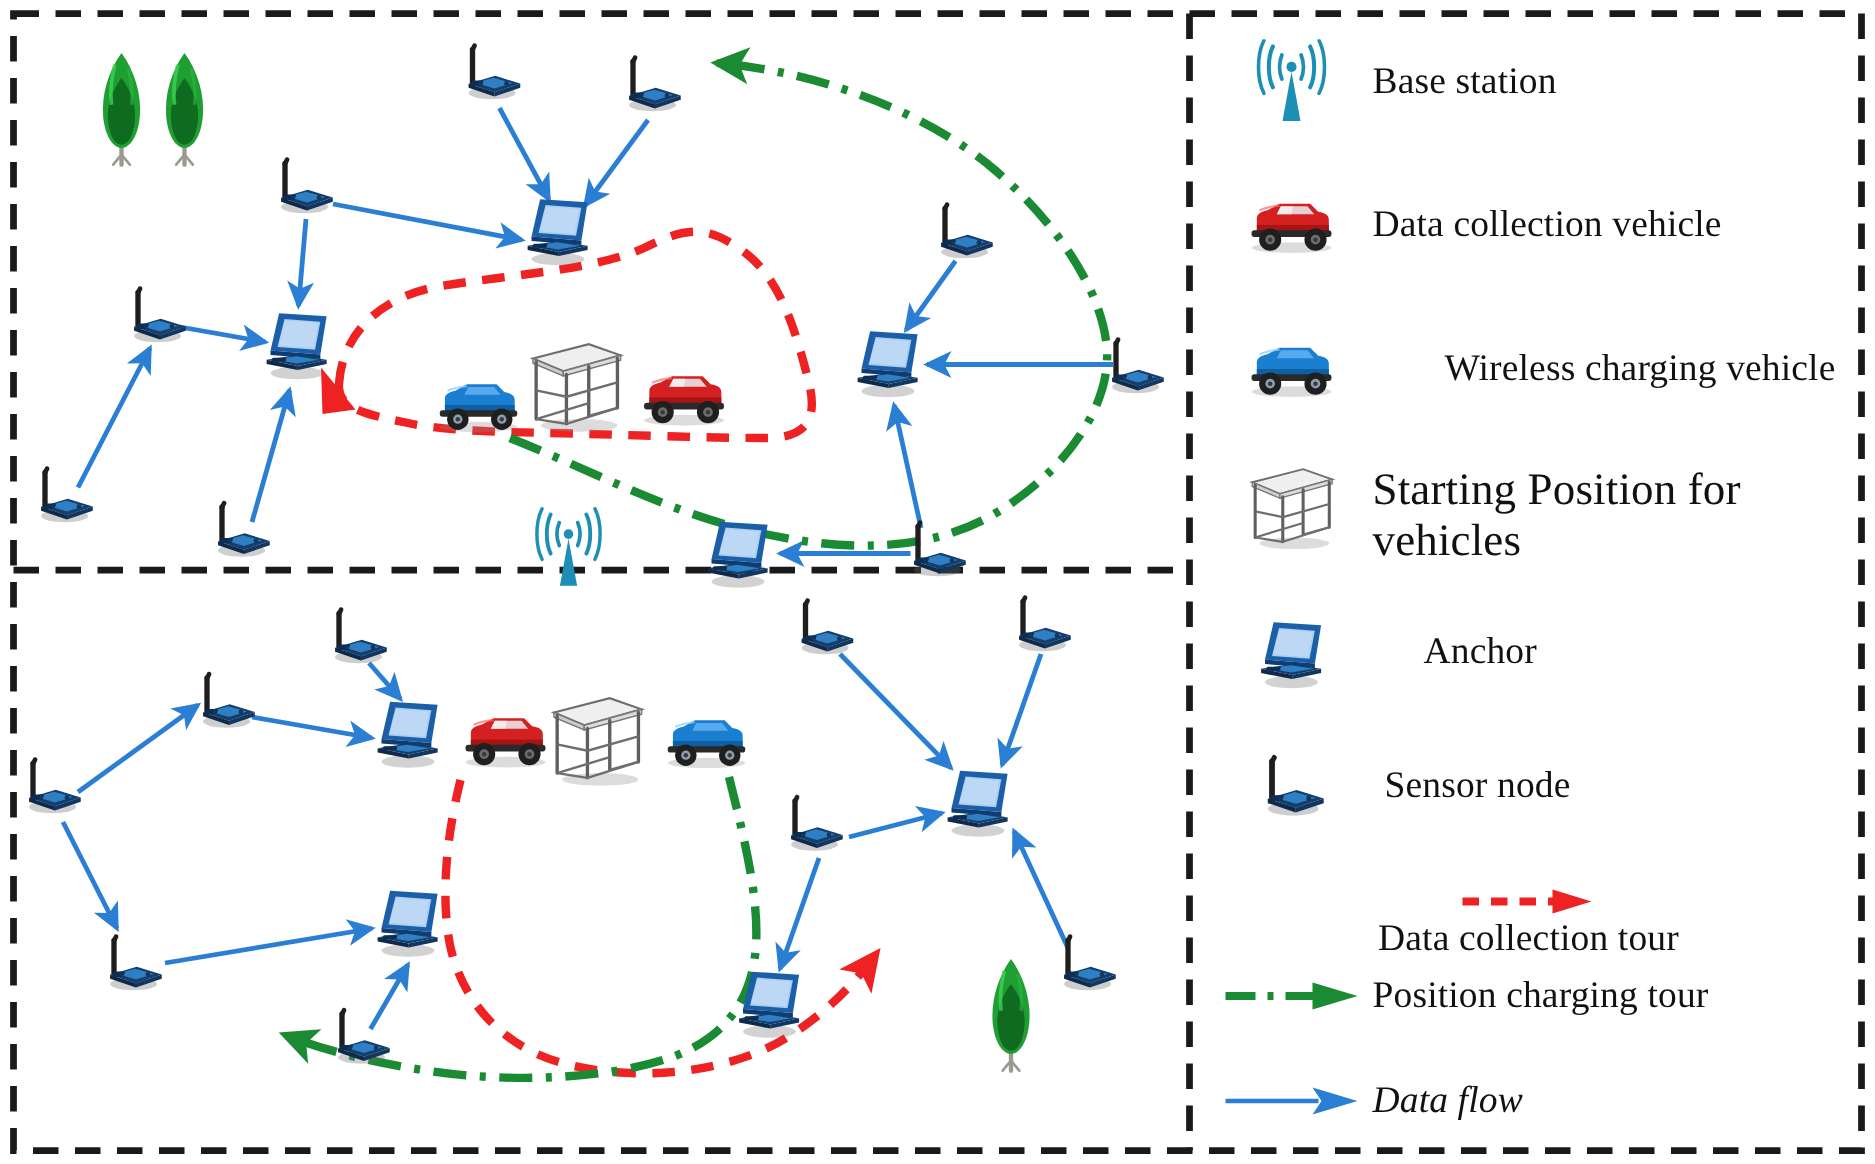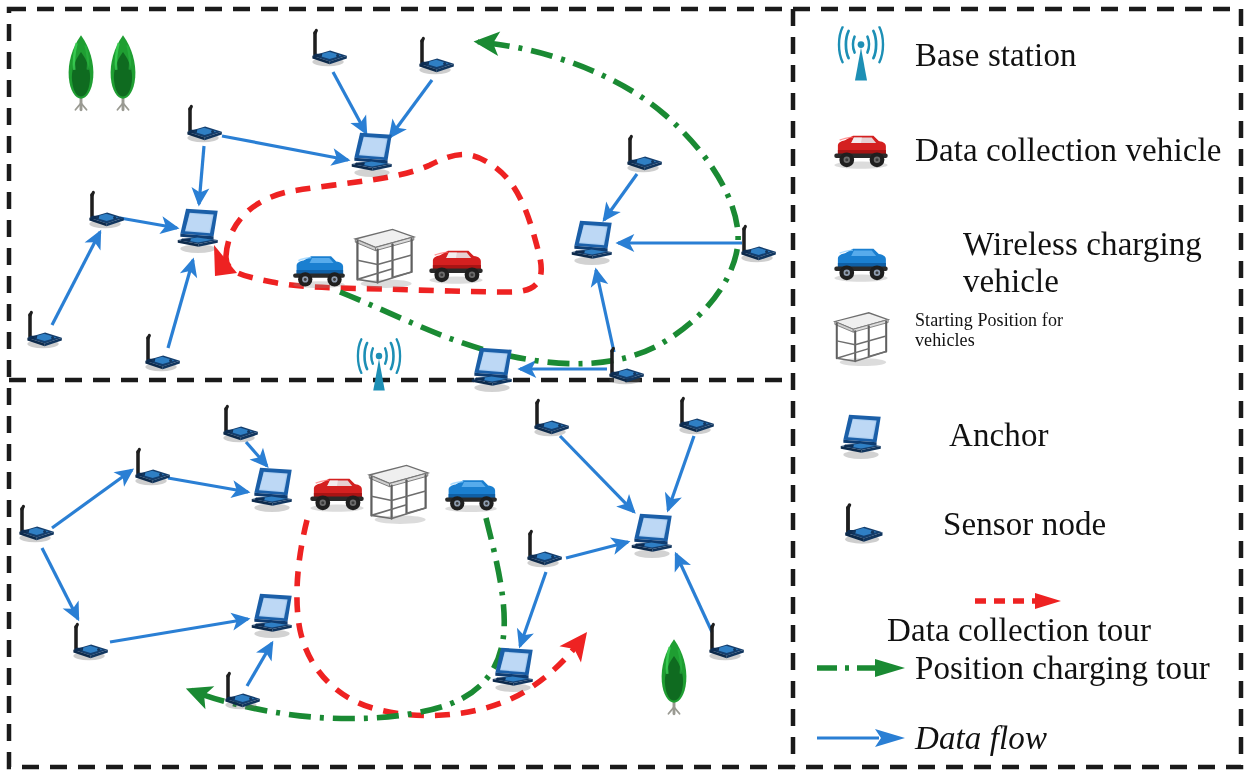--- a/index.html
+++ b/index.html
@@ -43,26 +43,26 @@
   }
   .legend-icon-cell {
     width: 108px;
     min-width: 108px;
     display: flex;
     align-items: center;
     justify-content: center;
   }
   .legend-label {
     font-family: "Liberation Serif", "DejaVu Serif", serif;
-    font-size: 33px;
+    font-size: 25px;
     color: #111111;
     line-height: 1.12;
     letter-spacing: 0.1px;
   }
-  .legend-label.two-line { font-size: 18px; }
+  .legend-label.two-line { font-size: 30px; }
 </style>
 </head>
 <body>
 
 <div id="root">
 
   <svg class="layer" viewBox="0 0 1250 776">
     <defs>
 
       <marker id="ah-blue" markerWidth="7" markerHeight="7" refX="5.4" refY="3.1" orient="auto" markerUnits="strokeWidth">
@@ -351,21 +351,21 @@
       </div>
       <div class="legend-label" style="margin-left:34px;">Anchor</div>
     </div>
 
     <div class="legend-row" style="top:490px;">
       <div class="legend-icon-cell">
         <svg width="52" height="52" viewBox="0 0 46 46" aria-hidden="true">
           <use href="#sym-sensor" x="0" y="0" width="46" height="46"></use>
         </svg>
       </div>
-      <div class="legend-label" style="margin-left:28px;">Sensor node</div>
+      <div class="legend-label" style="margin-left:8px;">Sensor node</div>
     </div>
 
     <div class="legend-row" style="top:582px;flex-direction:column;">
       <div class="legend-icon-cell">
         <svg width="96" height="22" viewBox="0 0 96 22" aria-hidden="true">
           <line x1="4" y1="11" x2="66" y2="11" stroke="#ee2222" stroke-width="5.4" stroke-dasharray="11 8"></line>
           <path d="M64,3 L90,11 L64,19 Z" fill="#ee2222"></path>
         </svg>
       </div>
       <div class="legend-label">Data collection tour</div>

